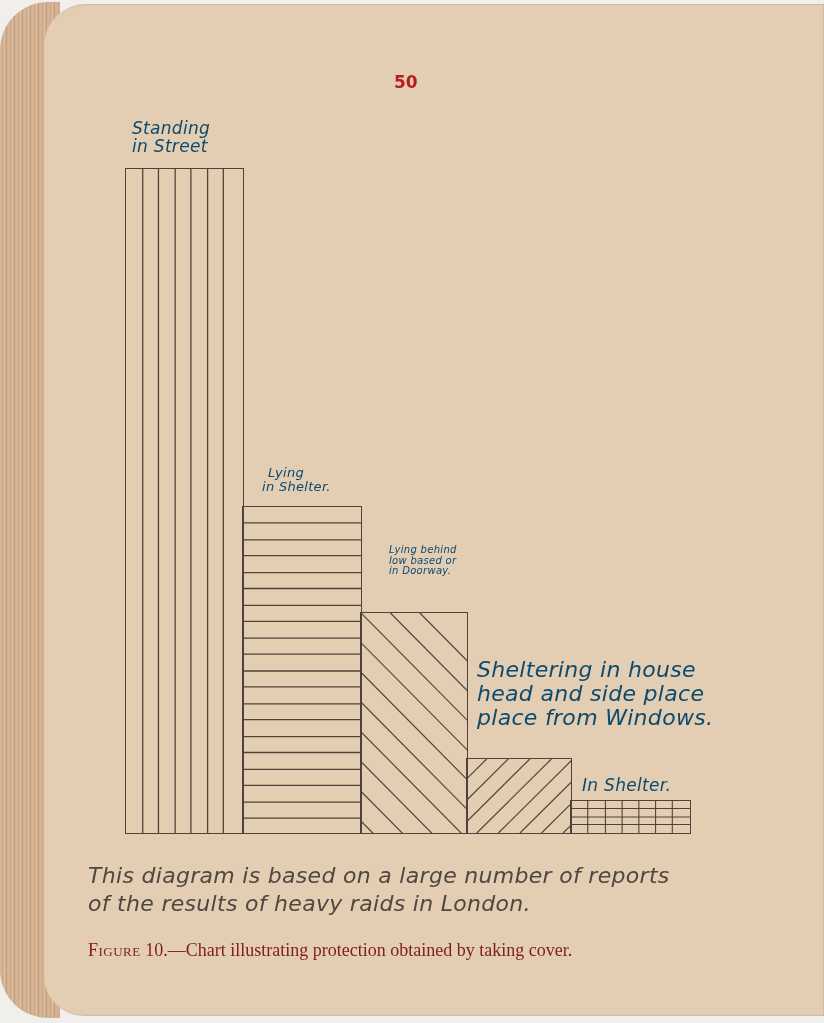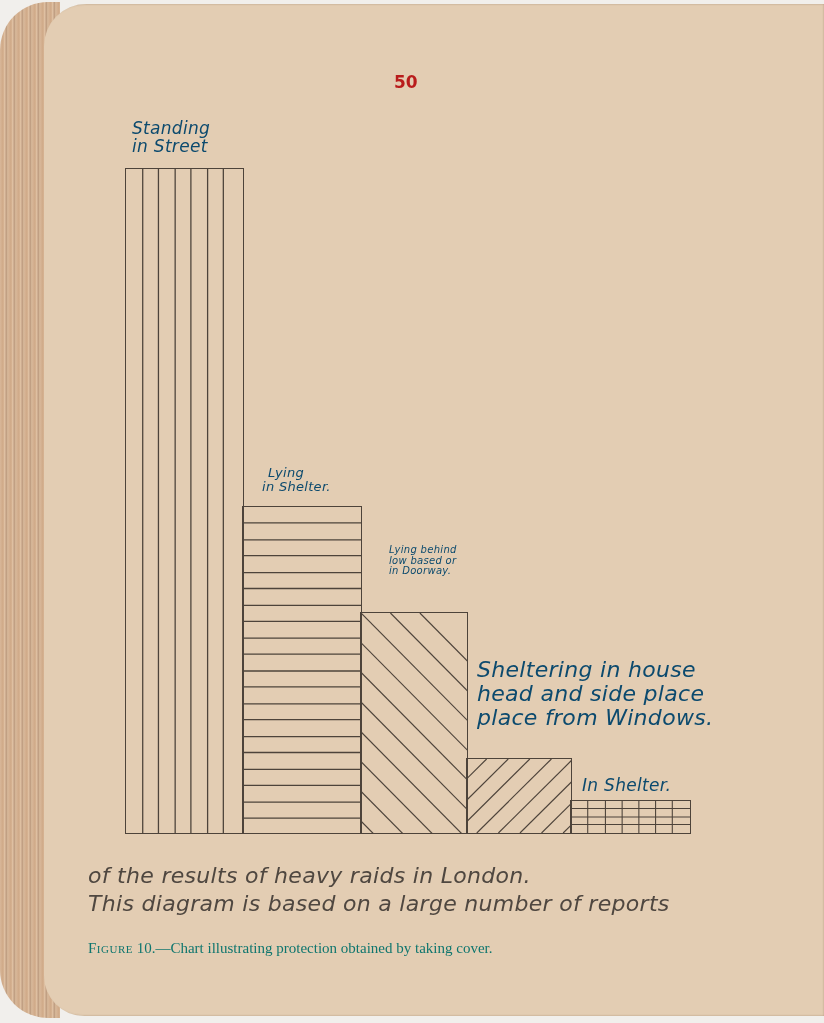--- a/index.html
+++ b/index.html
@@ -30,21 +30,21 @@
   }
   .bar {
     position: absolute; border: 1.5px solid #4d433a; box-sizing: border-box;
   }
   .bar svg { position: absolute; left: 0; top: 0; width: 100%; height: 100%; }
   .note {
     position: absolute; left: 88px; top: 862px; font-family: "DejaVu Sans", sans-serif;
     font-style: oblique; font-size: 22px; color: #4f4740; line-height: 1.25; letter-spacing: 0.3px;
   }
   .caption {
-    position: absolute; left: 88px; top: 940px; font-size: 15px; color: #0f766e;
+    position: absolute; left: 88px; top: 940px; font-size: 18px; color: #7f1d1d;
     font-family: "Liberation Serif", serif;
   }
   .caption .fig { font-variant: small-caps; letter-spacing: 0.5px; }
 </style>
 </head>
 <body>
 
 <div class="stack"></div>
 <div class="page"></div>
 
@@ -163,19 +163,19 @@
       <line x1="86" y1="0" x2="86" y2="34"></line>
         <line x1="103" y1="0" x2="103" y2="34"></line>
       <line x1="0" y1="8" x2="121" y2="8"></line>
         <line x1="0" y1="17" x2="121" y2="17"></line>
       <line x1="0" y1="25" x2="121" y2="25"></line>
     </g>
   </svg>
 </div>
 
 <div class="note">
+  <div>This diagram is based on a large number of reports</div>
   <div>of the results of heavy raids in London.</div>
-  <div>This diagram is based on a large number of reports</div>
 </div>
 
 <div class="caption">
   <span class="fig">Figure</span><span> 10.—Chart illustrating protection obtained by taking cover.</span>
 </div>
 
 </body></html>

